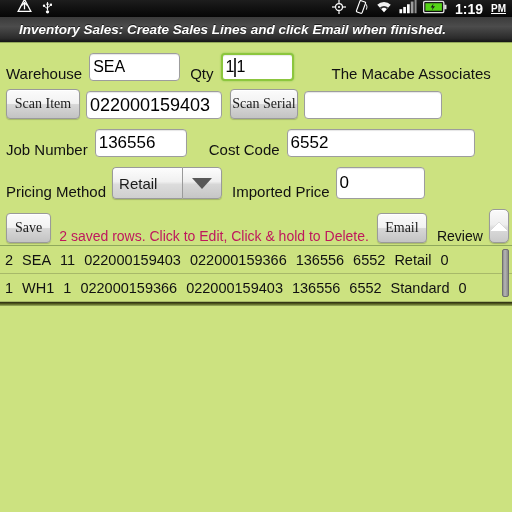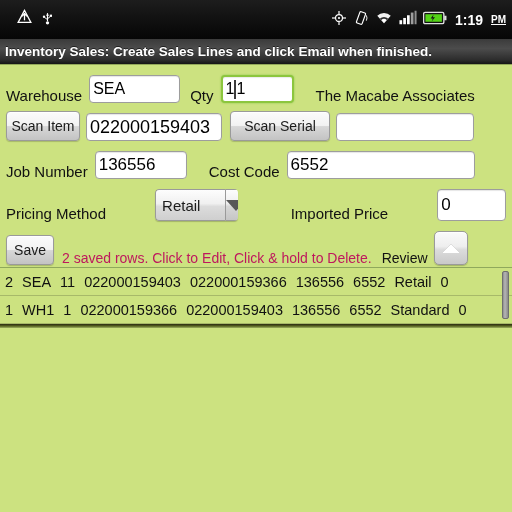--- a/index.html
+++ b/index.html
@@ -17,21 +17,21 @@
   .screen {
     position: relative;
     width: 512px;
     height: 512px;
     background: #cce280;
   }
 
   
   .statusbar {
     position: relative;
-    height: 39px;
+    height: 17px;
     background: linear-gradient(to bottom, #1d1d1d 0%, #121212 45%, #060606 100%);
     display: flex;
     align-items: center;
     padding: 0 6px 0 16px;
     box-sizing: border-box;
   }
   .sb-left { display: flex; align-items: center; gap: 7px; }
   .sb-right {
     margin-left: auto;
     display: flex;
@@ -63,39 +63,40 @@
     background: linear-gradient(to bottom, #3b3b3b 0%, #4c4c4c 38%, #2b2b2b 85%, #151515 100%);
     border-bottom: 1px solid #93a85a;
     display: flex;
     align-items: center;
     box-sizing: border-box;
   }
   .titlebar .title-text {
     color: #ffffff;
     font-size: 13.5px;
     font-weight: bold;
-    padding-left: 5px;
+    padding-left: 19px;
     white-space: nowrap;
     text-shadow: 0 -1px 0 rgba(0,0,0,0.6);
+    font-style: italic;
   }
 
   
   .form {
     padding: 0;
   }
   .row {
     display: flex;
     align-items: flex-end;
     padding: 0 6px;
     box-sizing: border-box;
   }
   .row-1 { height: 38px; }
   .row-2 { height: 38px; }
   .row-3 { height: 38px; }
-  .row-4 { height: 42px; gap: 43px; }
+  .row-4 { height: 42px; }
   .row-5 { height: 44px; }
 
   .lbl {
     color: #111111;
     font-size: 15px;
     white-space: nowrap;
     line-height: 1;
   }
 
   .field {
@@ -132,20 +133,21 @@
     color: #1b1b1b;
     font-size: 14px;
     height: 30px;
     display: inline-flex;
     align-items: center;
     justify-content: center;
     padding: 0 8px;
     box-sizing: border-box;
     white-space: nowrap;
     box-shadow: 0 1px 1px rgba(0,0,0,0.18), inset 0 1px 0 rgba(255,255,255,0.9);
+    font-family: Liberation Serif, serif;
   }
 
   
   .spinner {
     display: inline-flex;
     align-items: stretch;
     height: 32px;
     border-radius: 4px;
     overflow: hidden;
     box-shadow: 0 1px 1px rgba(0,0,0,0.2);
@@ -338,29 +340,29 @@
       <span class="lbl">Warehouse</span>
       <div class="field" style="width:91px; margin-left:7px;">
         <span>SEA</span>
       </div>
       <span class="lbl" style="margin-left:10px;">Qty</span>
       <div class="field focused" style="width:73px; margin-left:7px;">
         <span>1</span>
           <span class="caret"></span>
           <span>1</span>
       </div>
-      <span class="lbl" style="margin-left:22px;">The Macabe Associates</span>
+      <span class="lbl" style="margin-left:38px;">The Macabe Associates</span>
     </div>
 
     <div class="row row-2">
       <div class="btn" style="width:74px;">Scan Item</div>
       <div class="field" style="width:136px; margin-left:6px; font-size:18px;">
         <span>022000159403</span>
       </div>
-      <div class="btn" style="width:100px; margin-left:8px;">Scan Serial</div>
+      <div class="btn" style="width:68px; margin-left:8px;">Scan Serial</div>
       <div class="field" style="width:138px; margin-left:6px;">
         <span></span>
       </div>
     </div>
 
     <div class="row row-3">
       <span class="lbl">Job Number</span>
       <div class="field" style="width:92px; margin-left:7px; font-size:17px;">
         <span>136556</span>
       </div>
@@ -380,20 +382,21 @@
       </div>
       <span class="lbl" style="margin-left:10px;">Imported Price</span>
       <div class="field" style="width:89px; margin-left:6px; height:32px; font-size:17px;">
         <span>0</span>
       </div>
     </div>
 
     <div class="row row-5">
       <div class="btn" style="width:48px;">Save</div>
       <span class="status-text" style="margin-left:8px;">2 saved rows. Click to Edit, Click &amp; hold to Delete.</span>
+      <div class="btn" style="width:50px; margin-left:8px;">Email</div>
       <span class="lbl" style="margin-left:10px; font-size:14px;">Review</span>
       <div class="updown-btn" style="margin-left:6px;">
         <span class="tri-up-outline"></span>
       </div>
     </div>
   </div>
 
   <div class="list-wrap">
 
     <div class="list-row">

